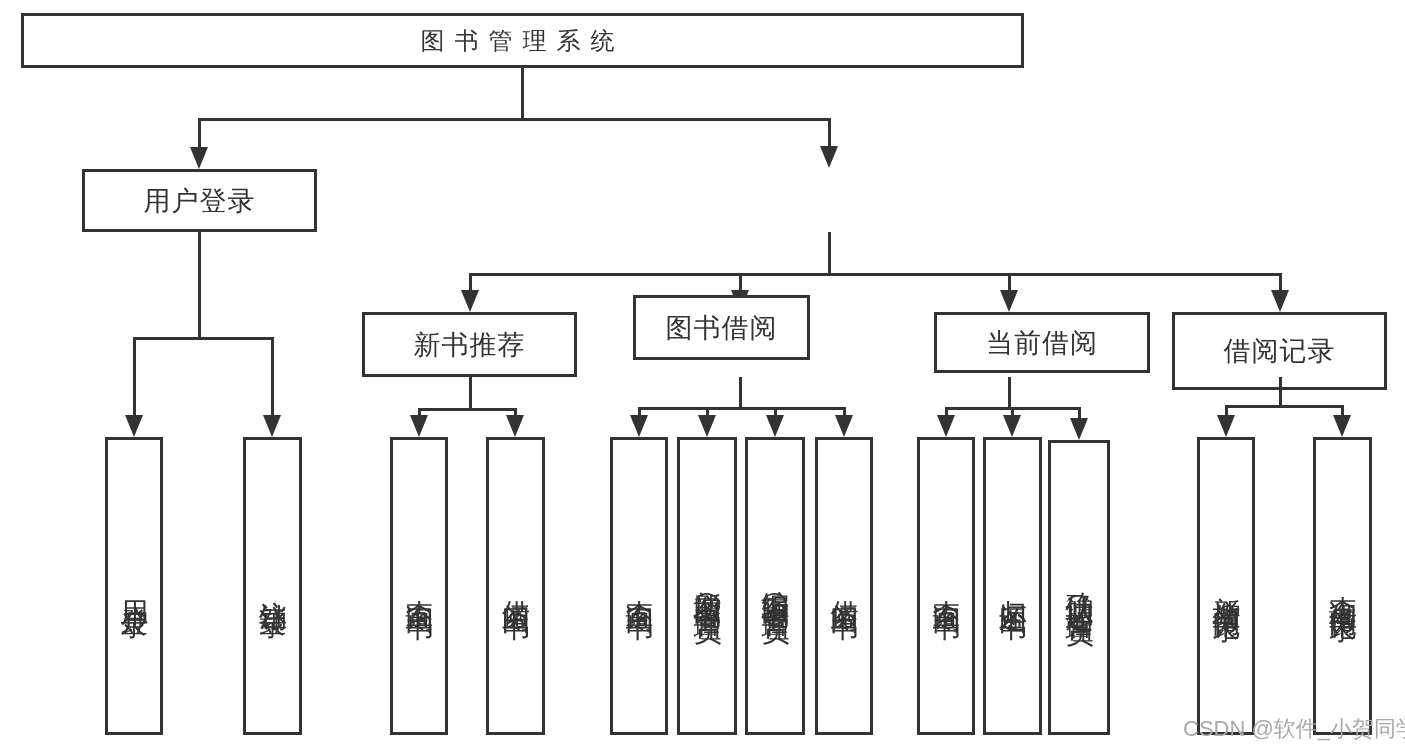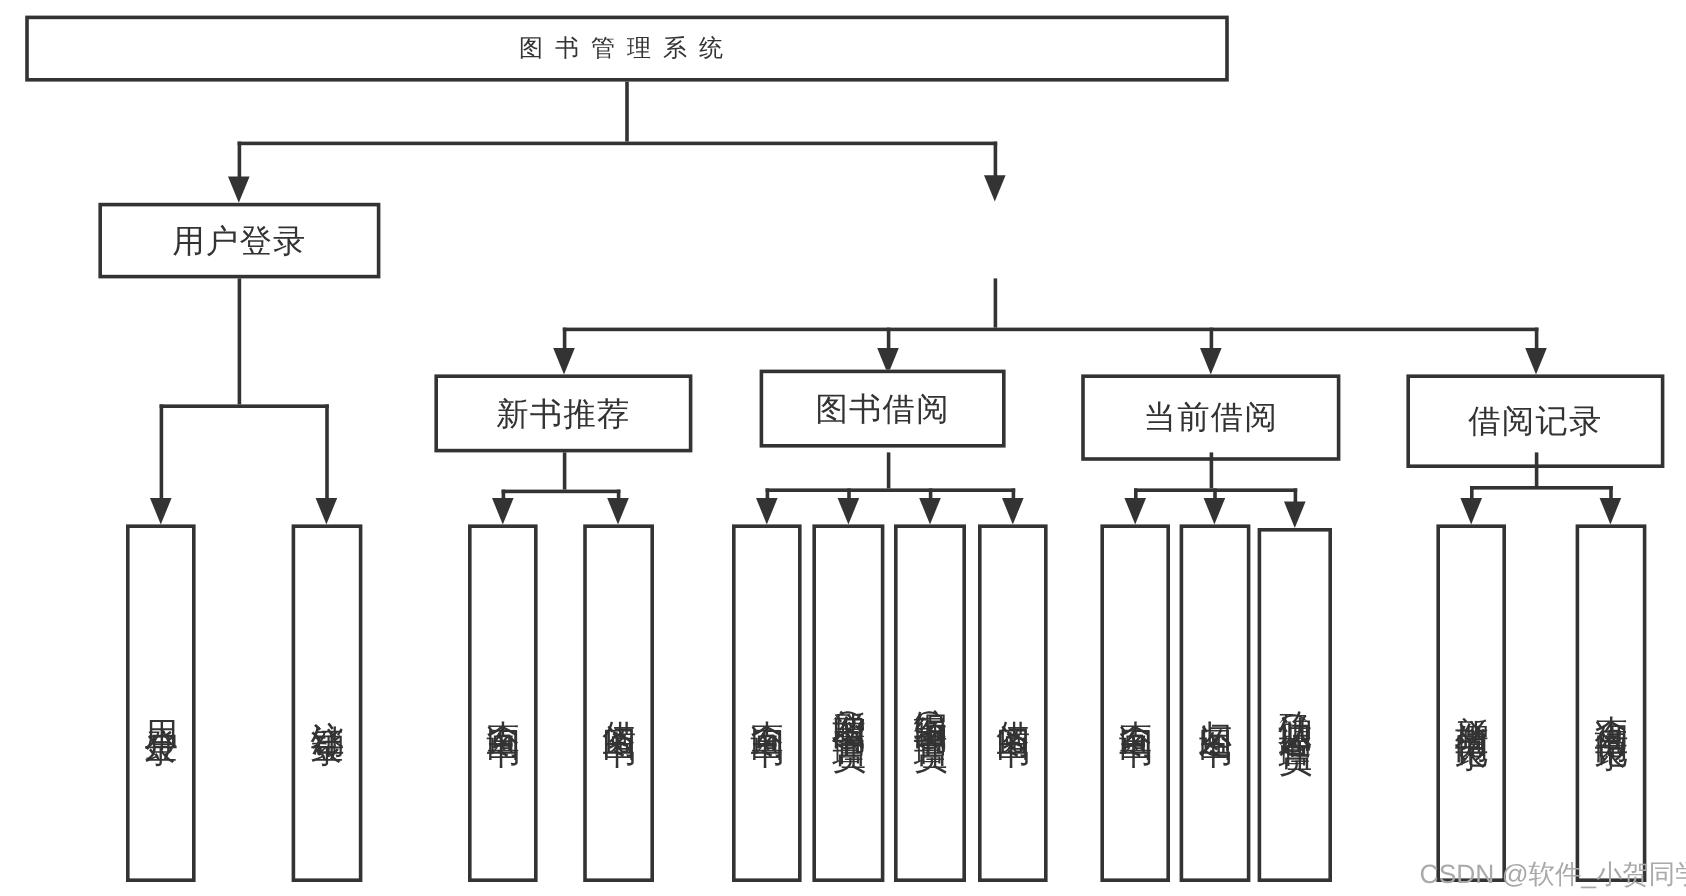--- a/index.html
+++ b/index.html
@@ -7,21 +7,21 @@
     position:relative;width:1405px;height:747px;background:var(--bg,#fff);
     font-family:"Liberation Sans","DejaVu Sans",sans-serif;overflow:hidden;
     --line:#333333;--text:#333333;--wm:#a9a9a9;
   }
   .box{
     position:absolute;box-sizing:border-box;background:#fff;
     border:3px solid var(--line);display:flex;align-items:center;justify-content:center;
     color:var(--text);
   }
   .hlabel{font-size:27px;letter-spacing:1px;white-space:nowrap;}
-  .rootlabel{font-size:20px;letter-spacing:10px;white-space:nowrap;text-align:center;}
+  .rootlabel{font-size:24px;letter-spacing:10px;white-space:nowrap;text-align:center;}
   .vlabel{
     writing-mode:vertical-rl;text-orientation:mixed;
     font-size:28px;letter-spacing:4px;line-height:1;white-space:nowrap;
   }
   .vl{position:absolute;width:3px;background:var(--line);}
   .hl{position:absolute;height:3px;background:var(--line);}
   .arw{
     position:absolute;width:0;height:0;
     border-left:9px solid transparent;border-right:9px solid transparent;
     border-top:22px solid var(--line);
@@ -65,24 +65,24 @@
   <div class="vl" style="left:739px;top:273px;height:19px"></div>
   <div class="arw" style="left:731px;top:290px"></div>
   <div class="vl" style="left:1008px;top:273px;height:19px"></div>
   <div class="arw" style="left:1000px;top:290px"></div>
   <div class="vl" style="left:1279px;top:273px;height:19px"></div>
   <div class="arw" style="left:1271px;top:290px"></div>
 
   <div class="box" style="left:362px;top:312px;width:215px;height:65px">
     <span class="hlabel">新书推荐</span>
   </div>
-  <div class="box" style="left:633px;top:308px;width:205px;height:65px">
+  <div class="box" style="left:633px;top:295px;width:177px;height:65px">
     <span class="hlabel">图书借阅</span>
   </div>
-  <div class="box" style="left:901px;top:312px;width:216px;height:72px">
+  <div class="box" style="left:934px;top:312px;width:216px;height:61px">
     <span class="hlabel">当前借阅</span>
   </div>
   <div class="box" style="left:1172px;top:312px;width:215px;height:78px">
     <span class="hlabel">借阅记录</span>
   </div>
 
   <div class="vl" style="left:469px;top:377px;height:31px"></div>
   <div class="hl" style="left:418px;top:408px;width:99px"></div>
   <div class="vl" style="left:418px;top:408px;height:9px"></div>
   <div class="arw" style="left:410px;top:415px"></div>

